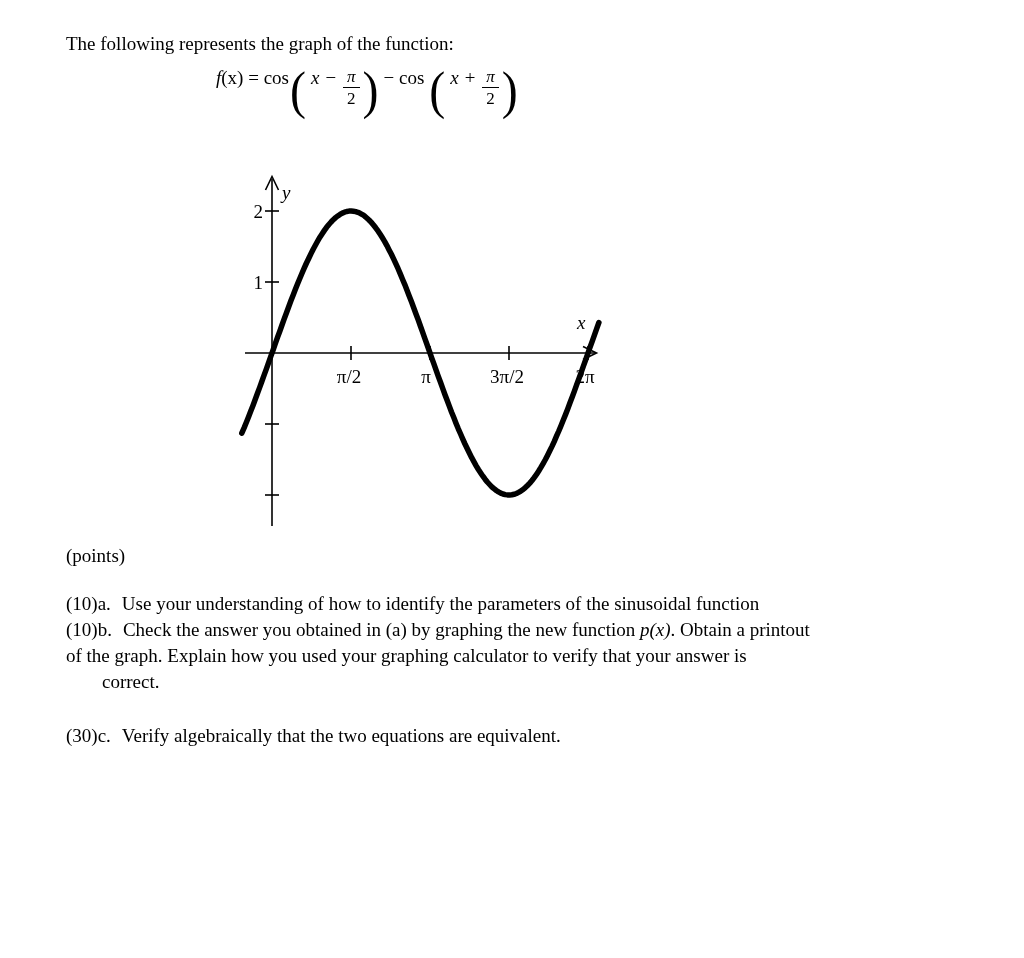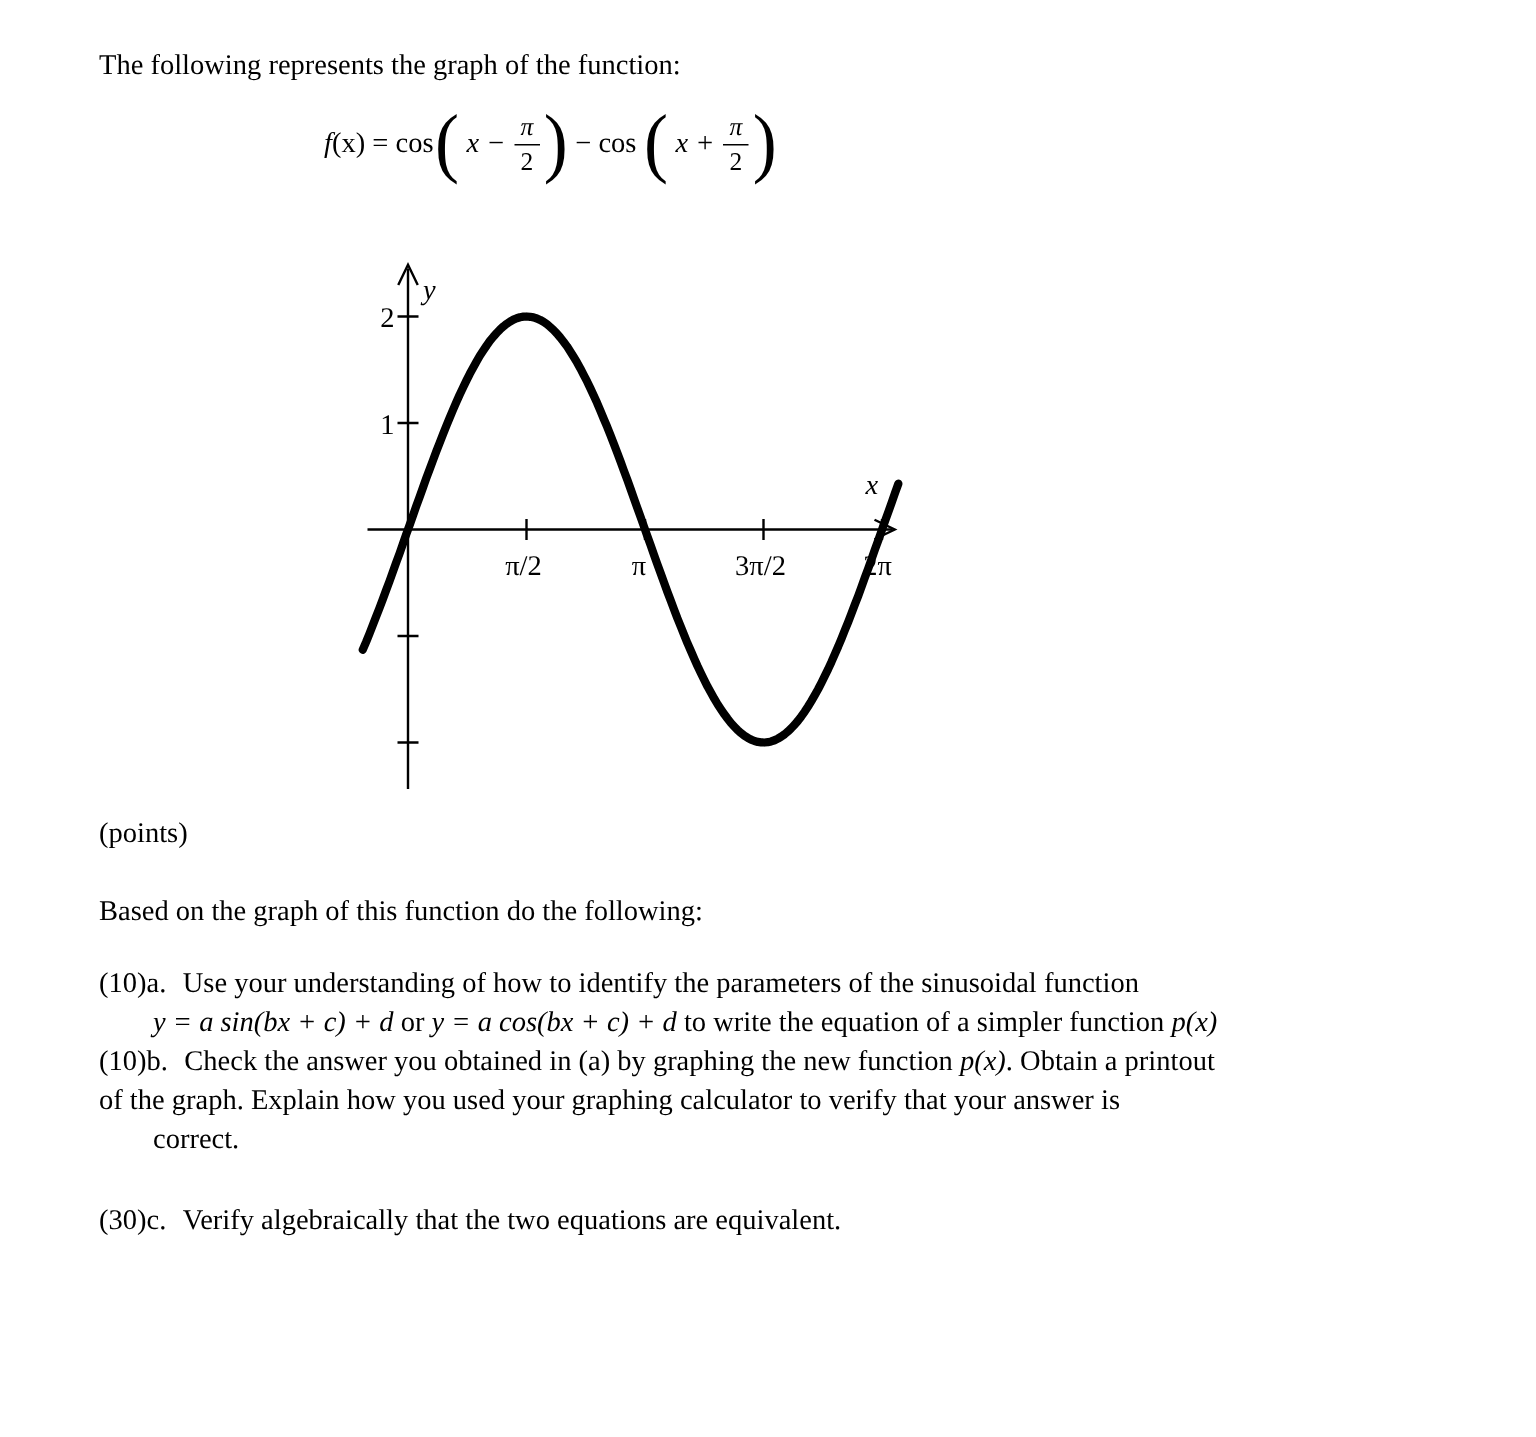--- a/index.html
+++ b/index.html
@@ -14,21 +14,21 @@
   }
   .page { padding:31px 20px 0 66px; }
   .line { line-height:26px; white-space:nowrap; }
   .bold { font-weight:normal; }
   .it { font-style:italic; }
   .indent { padding-left:36px; }
   .lbl { margin-right:11px; }
 
   
   .formula-row {
-    display:flex; align-items:center;
+    display:flex; 
     margin:10px 0 0 150px;
     width:fit-content;
     font-size:19px;
     height:58px;
   }
   .bigparen {
     font-size:48px; line-height:1; display:inline-block;
     transform:scaleY(1.08); font-weight:400; margin:0 1px;
   }
   .frac {
@@ -102,31 +102,23 @@
         <text x="124" y="214" text-anchor="middle">π/2</text>
         <text x="201" y="214" text-anchor="middle">π</text>
         <text x="282" y="214" text-anchor="middle">3π/2</text>
         <text x="360" y="214" text-anchor="middle">2π</text>
       </g>
     </svg>
   </div>
 
   <p class="line mt2">(points)</p>
 
-  <p class="line mt26">Based on the graph of this function do the following:</p>
 
   <div class="mt22">
     <p class="line"><span class="bold lbl">(10)a.</span><span>Use your understanding of how to identify the parameters of the sinusoidal function</span></p>
-    <p class="line indent">
-      <span class="it">y = a sin(bx + c) + d</span>
-      <span>or</span>
-      <span class="it">y = a cos(bx + c) + d</span>
-      <span>to write the equation of a simpler function</span>
-      <span class="it">p(x)</span>
-    </p>
   </div>
 
   <div class="mt46">
     <p class="line"><span class="bold lbl">(10)b.</span><span>Check the answer you obtained in (a) by graphing the new function</span> <span class="it">p(x)</span><span>. Obtain a printout</span></p>
     <p class="line">of  the graph.  Explain how you used your graphing calculator to verify that your answer is</p>
     <p class="line indent">correct.</p>
   </div>
 
   <p class="line mt44"><span class="bold lbl">(30)c.</span><span>Verify algebraically that the two equations are equivalent.</span></p>
 

